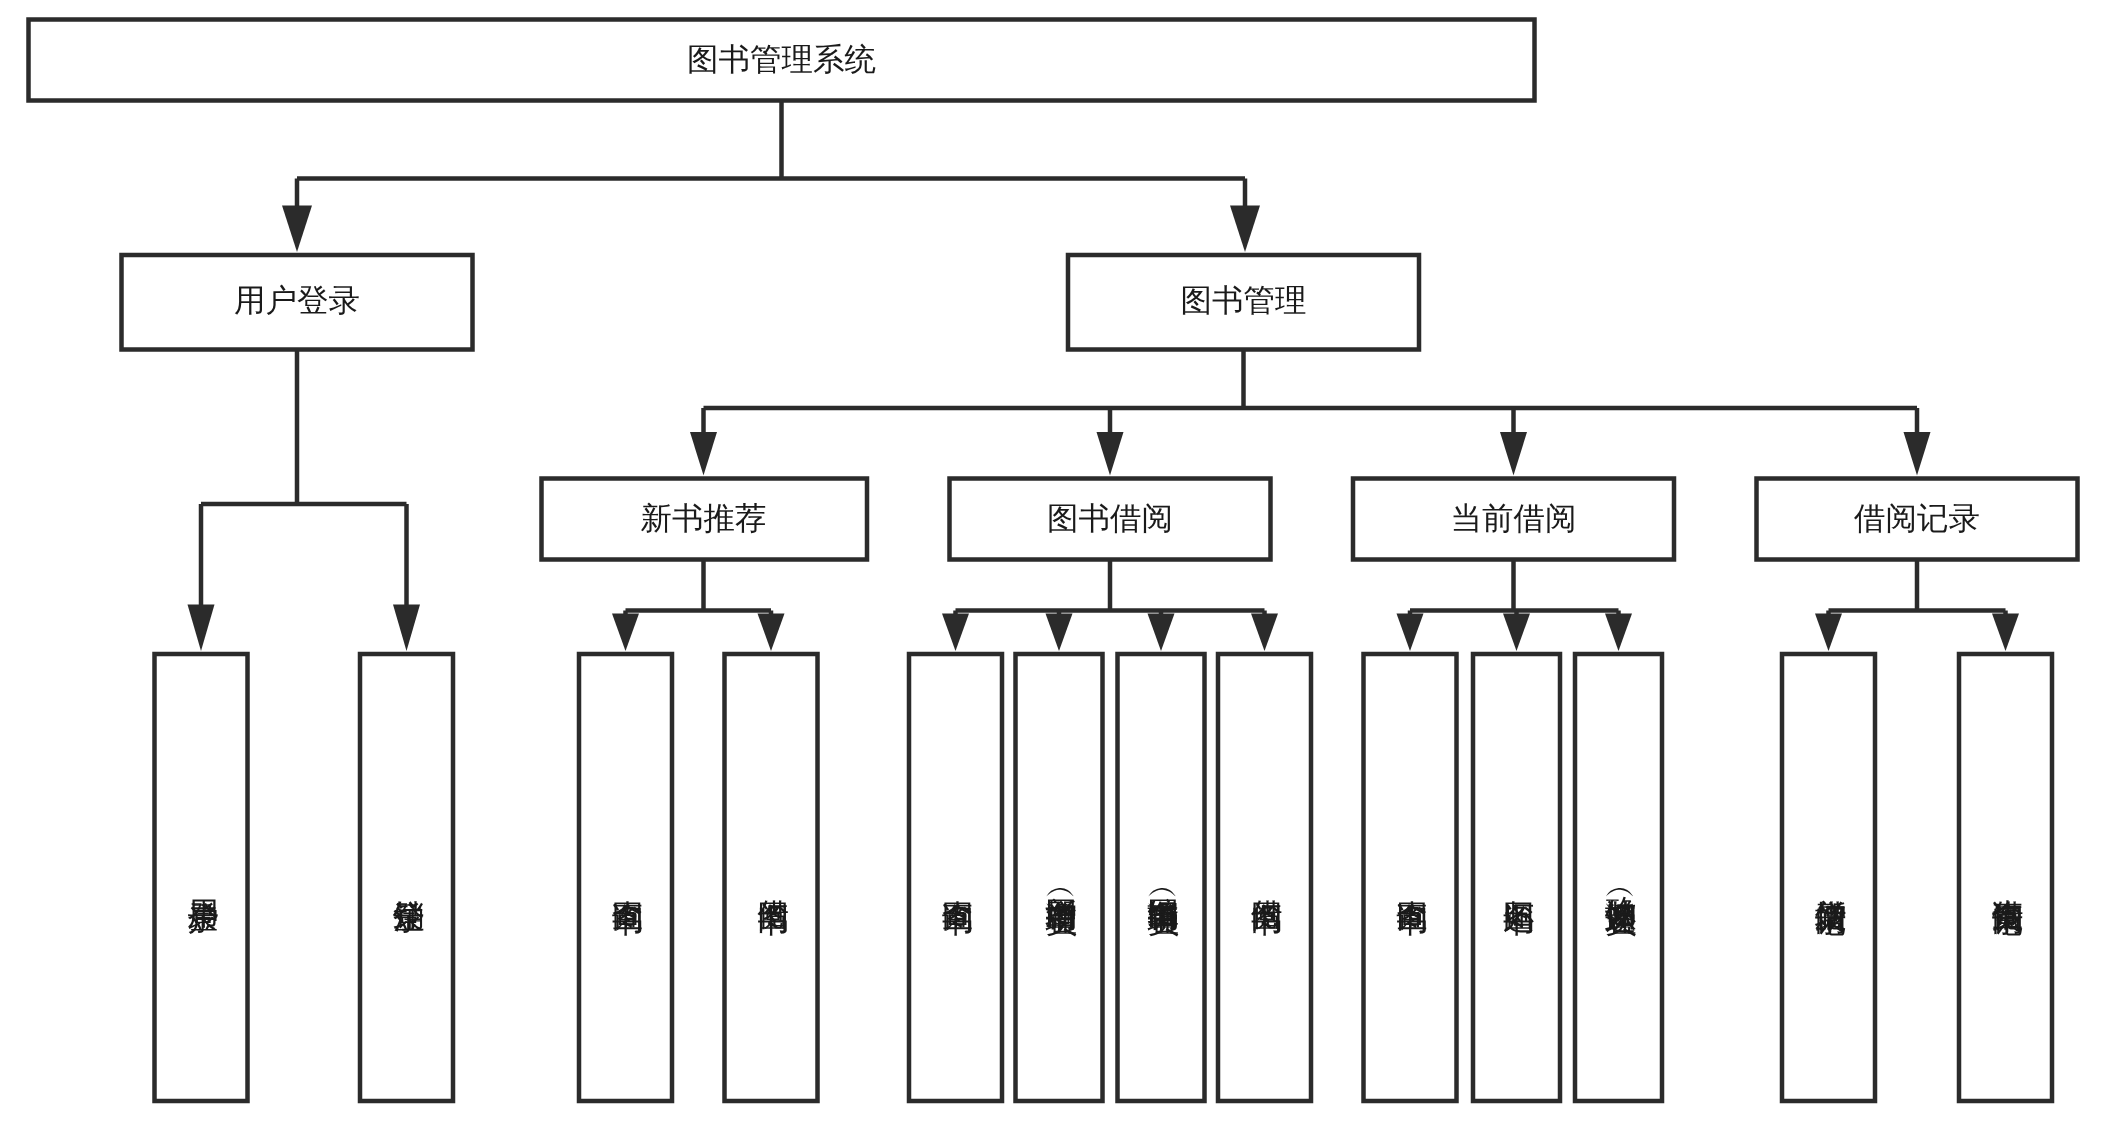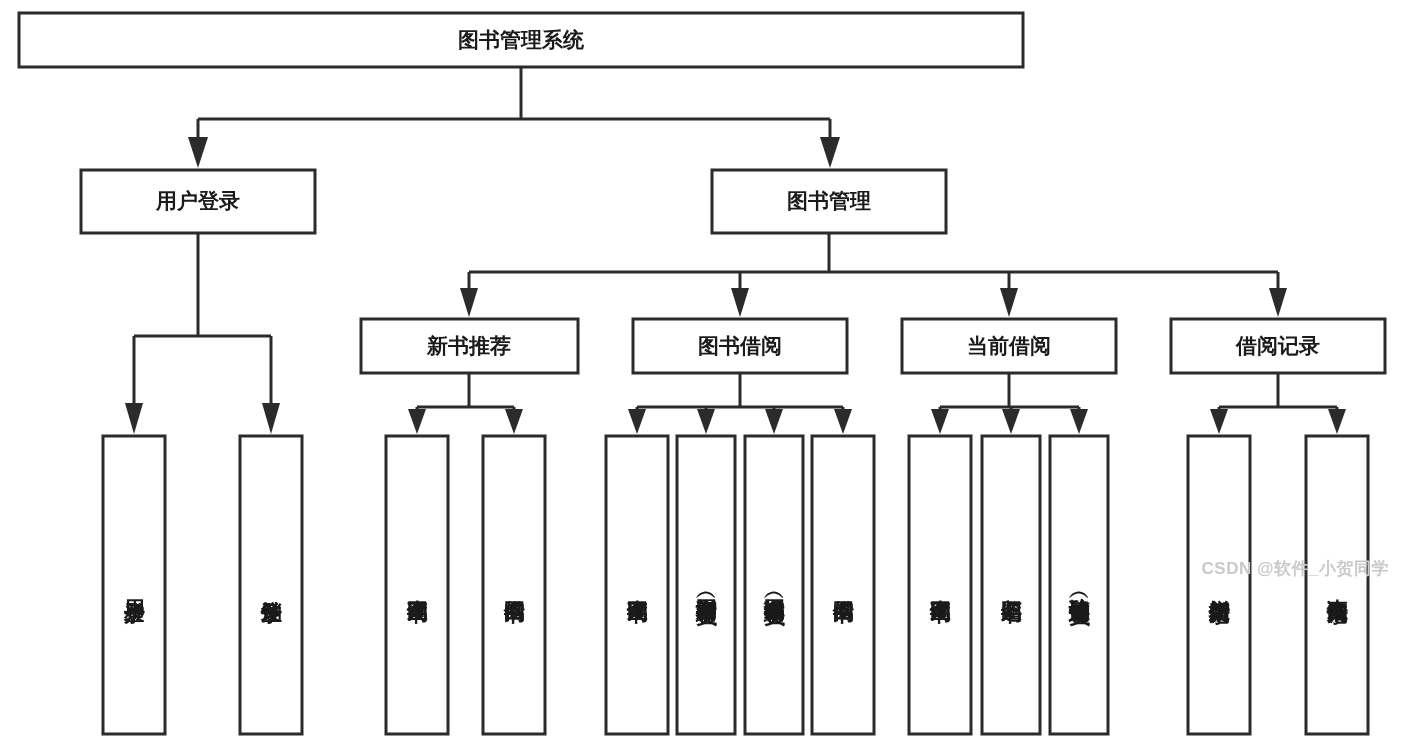--- a/index.html
+++ b/index.html
@@ -11,21 +11,20 @@
     width: 1405px;
     height: 747px;
     font-family: "Liberation Sans", "DejaVu Sans", sans-serif;
     overflow: hidden;
     position: relative;
   }
   #diagram-root {
     position: relative;
     width: 1405px;
     height: 586px;
-    font-weight: bold;
   }
   svg.diagram {
     position: absolute;
     top: 0;
     left: 0;
     width: 1405px;
     height: 747px;
   }
   .node-box {
     fill: #ffffff;
@@ -267,15 +266,14 @@
     </g>
     <g>
       <rect class="node-box" x="1306" y="436" width="62" height="298"></rect>
       <foreignObject class="leaf-label-fo" x="1306" y="436" width="62" height="298">
         <div xmlns="http://www.w3.org/1999/xhtml" class="leaf-label">查询借阅记录</div>
       </foreignObject>
     </g>
 
   </svg>
 
-  <div class="watermark">CSDN @软件_小贺同学</div>
 
 </div>
 
 </body></html>

